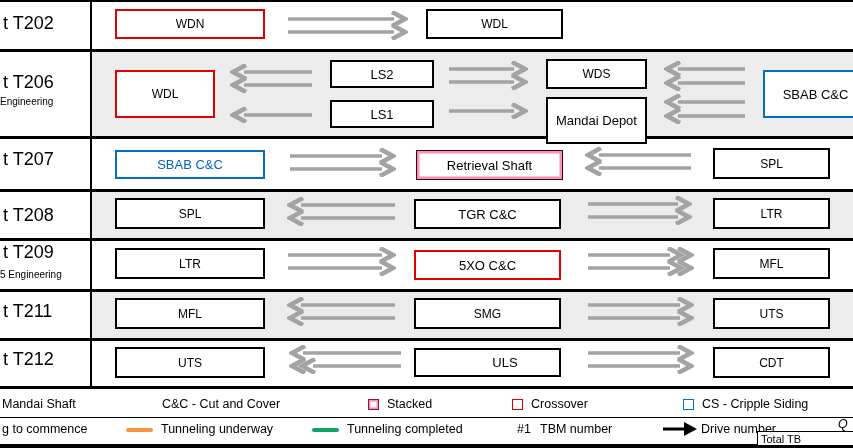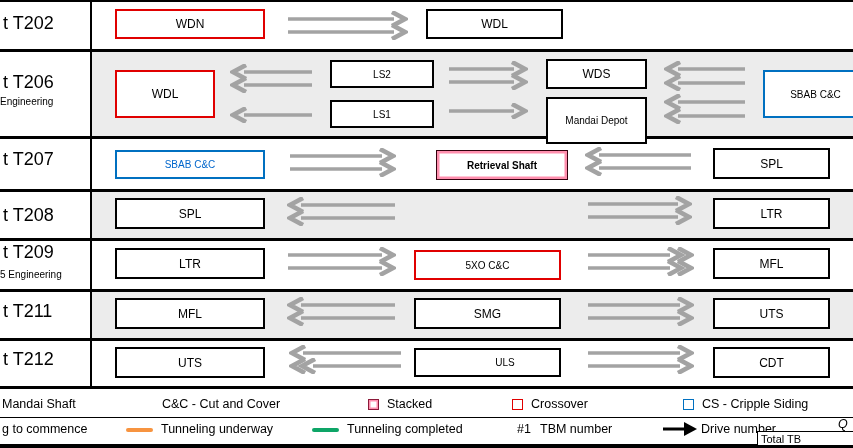--- a/index.html
+++ b/index.html
@@ -11,21 +11,21 @@
   .hline{position:absolute;left:0;width:853px;background:#000;}
   .vline{position:absolute;background:#000;}
   .contract{position:absolute;left:3px;font-size:18px;white-space:nowrap;}
   .subtitle{position:absolute;left:0;font-size:10px;white-space:nowrap;}
   .box{
     position:absolute;box-sizing:border-box;background:#fff;
     border:2px solid #000;display:flex;align-items:center;justify-content:center;
     white-space:nowrap;
   }
   .lg{font-size:12px;}
-  .sm{font-size:10px;}
+  .sm{font-size:13px;}
   .b-red{border-color:#e00000;}
   .b-blue{border-color:#0070c0;}
   .t-blue{color:#0066cc;}
   .stacked{border:1.5px solid #33000d;box-shadow:inset 0 0 0 2.5px #ff8fae;}
   .arr{position:absolute;}
   .leg{position:absolute;font-size:12.5px;white-space:nowrap;}
   .sq{position:absolute;width:11px;height:11px;box-sizing:border-box;background:#fff;}
   .sq-stacked{border:1.5px solid #8b1a3a;box-shadow:inset 0 0 0 1.5px #ff8fae;}
   .sq-red{border:1.5px solid #e00000;}
   .sq-blue{border:1.5px solid #0070c0;}
@@ -74,24 +74,25 @@
   <div class="box lg" style="left:426px;top:9px;width:137px;height:30px;">WDL</div>
 
   <div class="box lg b-red" style="left:115px;top:70px;width:100px;height:48px;">WDL</div>
   <div class="box sm" style="left:330px;top:60px;width:104px;height:28px;">LS2</div>
   <div class="box sm" style="left:330px;top:100px;width:104px;height:28px;">LS1</div>
   <div class="box lg" style="left:546px;top:59px;width:101px;height:30px;">WDS</div>
   <div class="box sm" style="left:546px;top:97px;width:101px;height:47px;">Mandai Depot</div>
   <div class="box sm b-blue" style="left:763px;top:70px;width:105px;height:48px;">SBAB C&amp;C</div>
 
   <div class="box sm b-blue t-blue" style="left:115px;top:150px;width:150px;height:29px;">SBAB C&amp;C</div>
-  <div class="box sm stacked" style="left:436px;top:150px;width:132px;height:30px;font-weight:bold;">Retrieval Shaft</div>
+  <div class="box sm stacked" style="left:416px;top:150px;width:147px;height:30px;">Retrieval Shaft</div>
   <div class="box lg" style="left:713px;top:148px;width:117px;height:31px;">SPL</div>
 
   <div class="box lg" style="left:115px;top:198px;width:150px;height:31px;">SPL</div>
+  <div class="box sm" style="left:414px;top:199px;width:147px;height:30px;">TGR C&amp;C</div>
   <div class="box lg" style="left:713px;top:198px;width:117px;height:31px;">LTR</div>
 
   <div class="box lg" style="left:115px;top:248px;width:150px;height:31px;">LTR</div>
   <div class="box sm b-red" style="left:414px;top:250px;width:147px;height:30px;">5XO C&amp;C</div>
   <div class="box lg" style="left:713px;top:248px;width:117px;height:31px;">MFL</div>
 
   <div class="box lg" style="left:115px;top:298px;width:150px;height:31px;">MFL</div>
   <div class="box lg" style="left:414px;top:298px;width:147px;height:31px;">SMG</div>
   <div class="box lg" style="left:713px;top:298px;width:117px;height:31px;">UTS</div>
 

